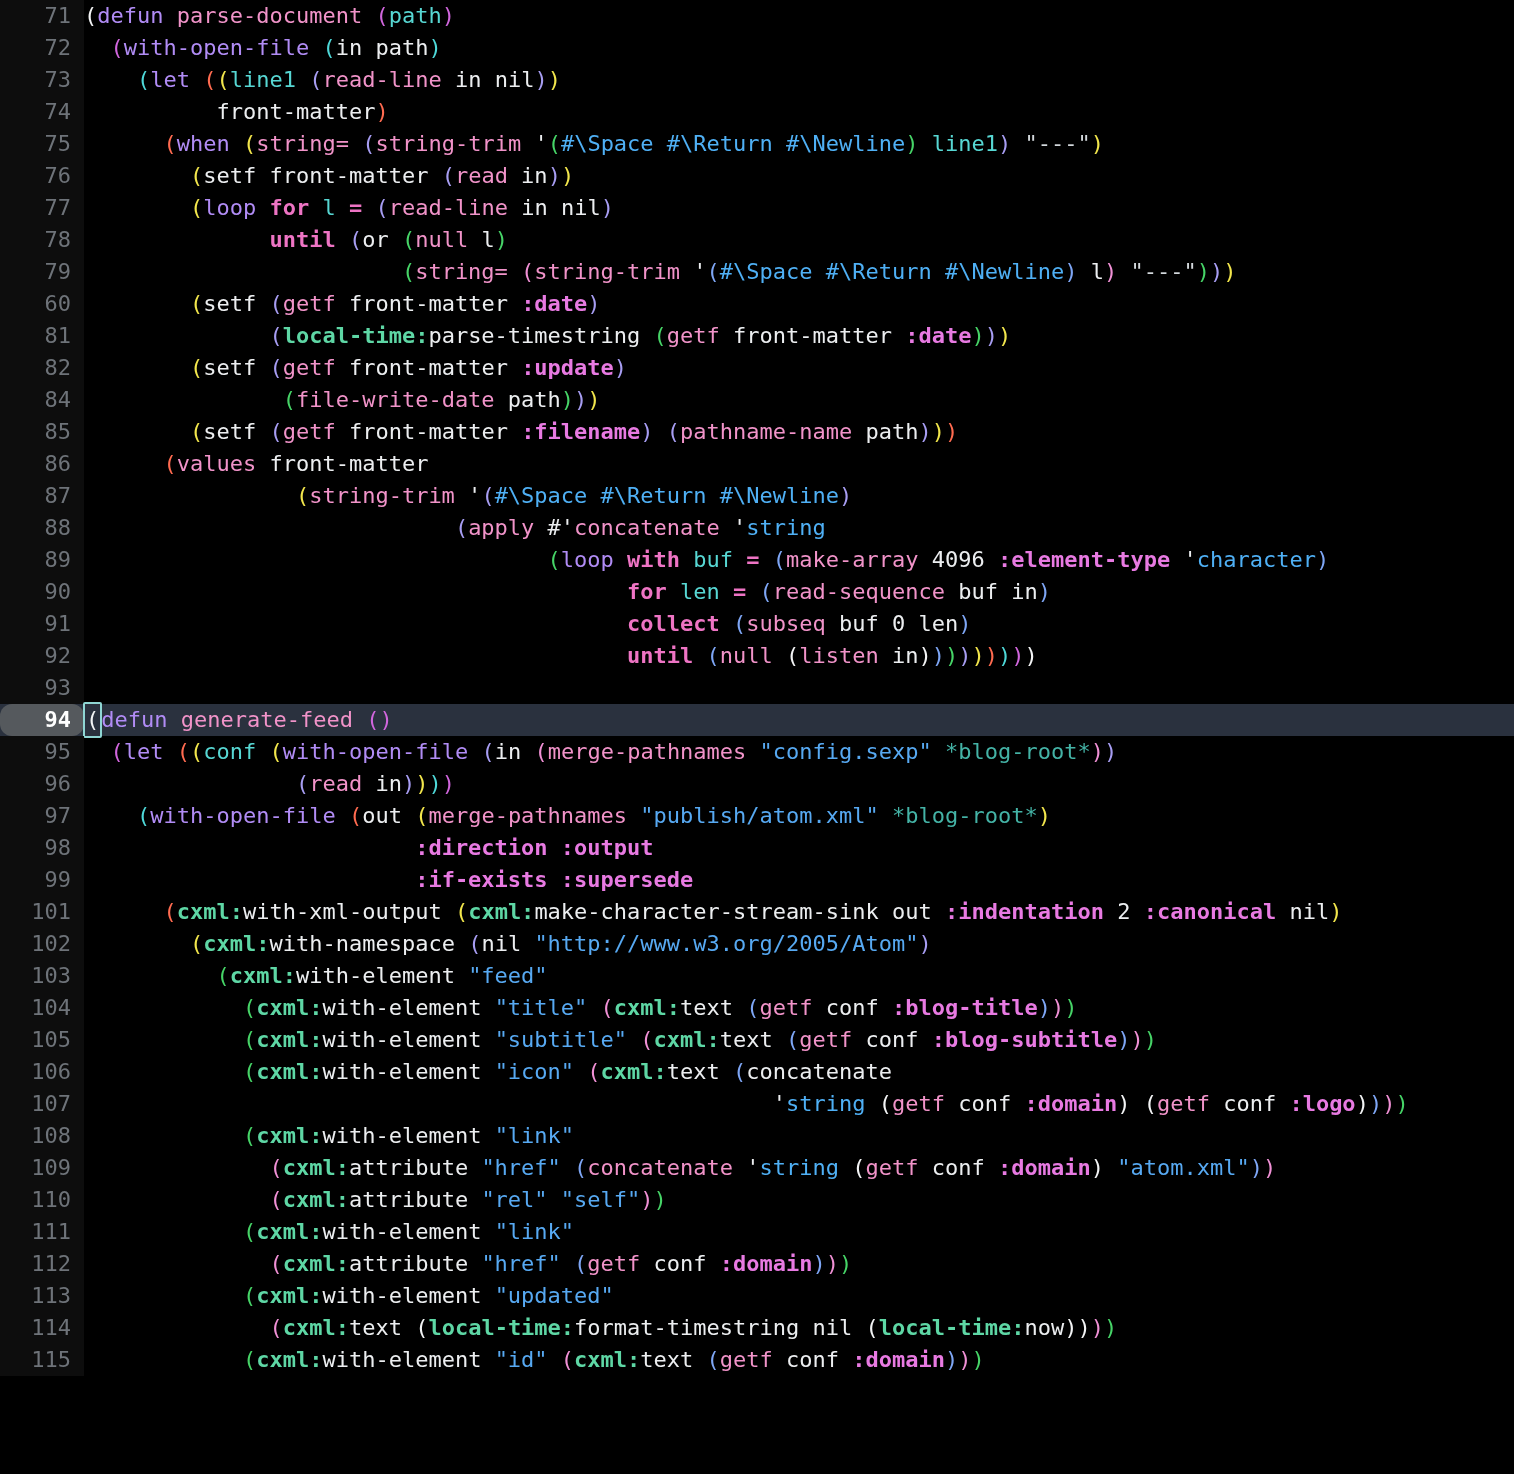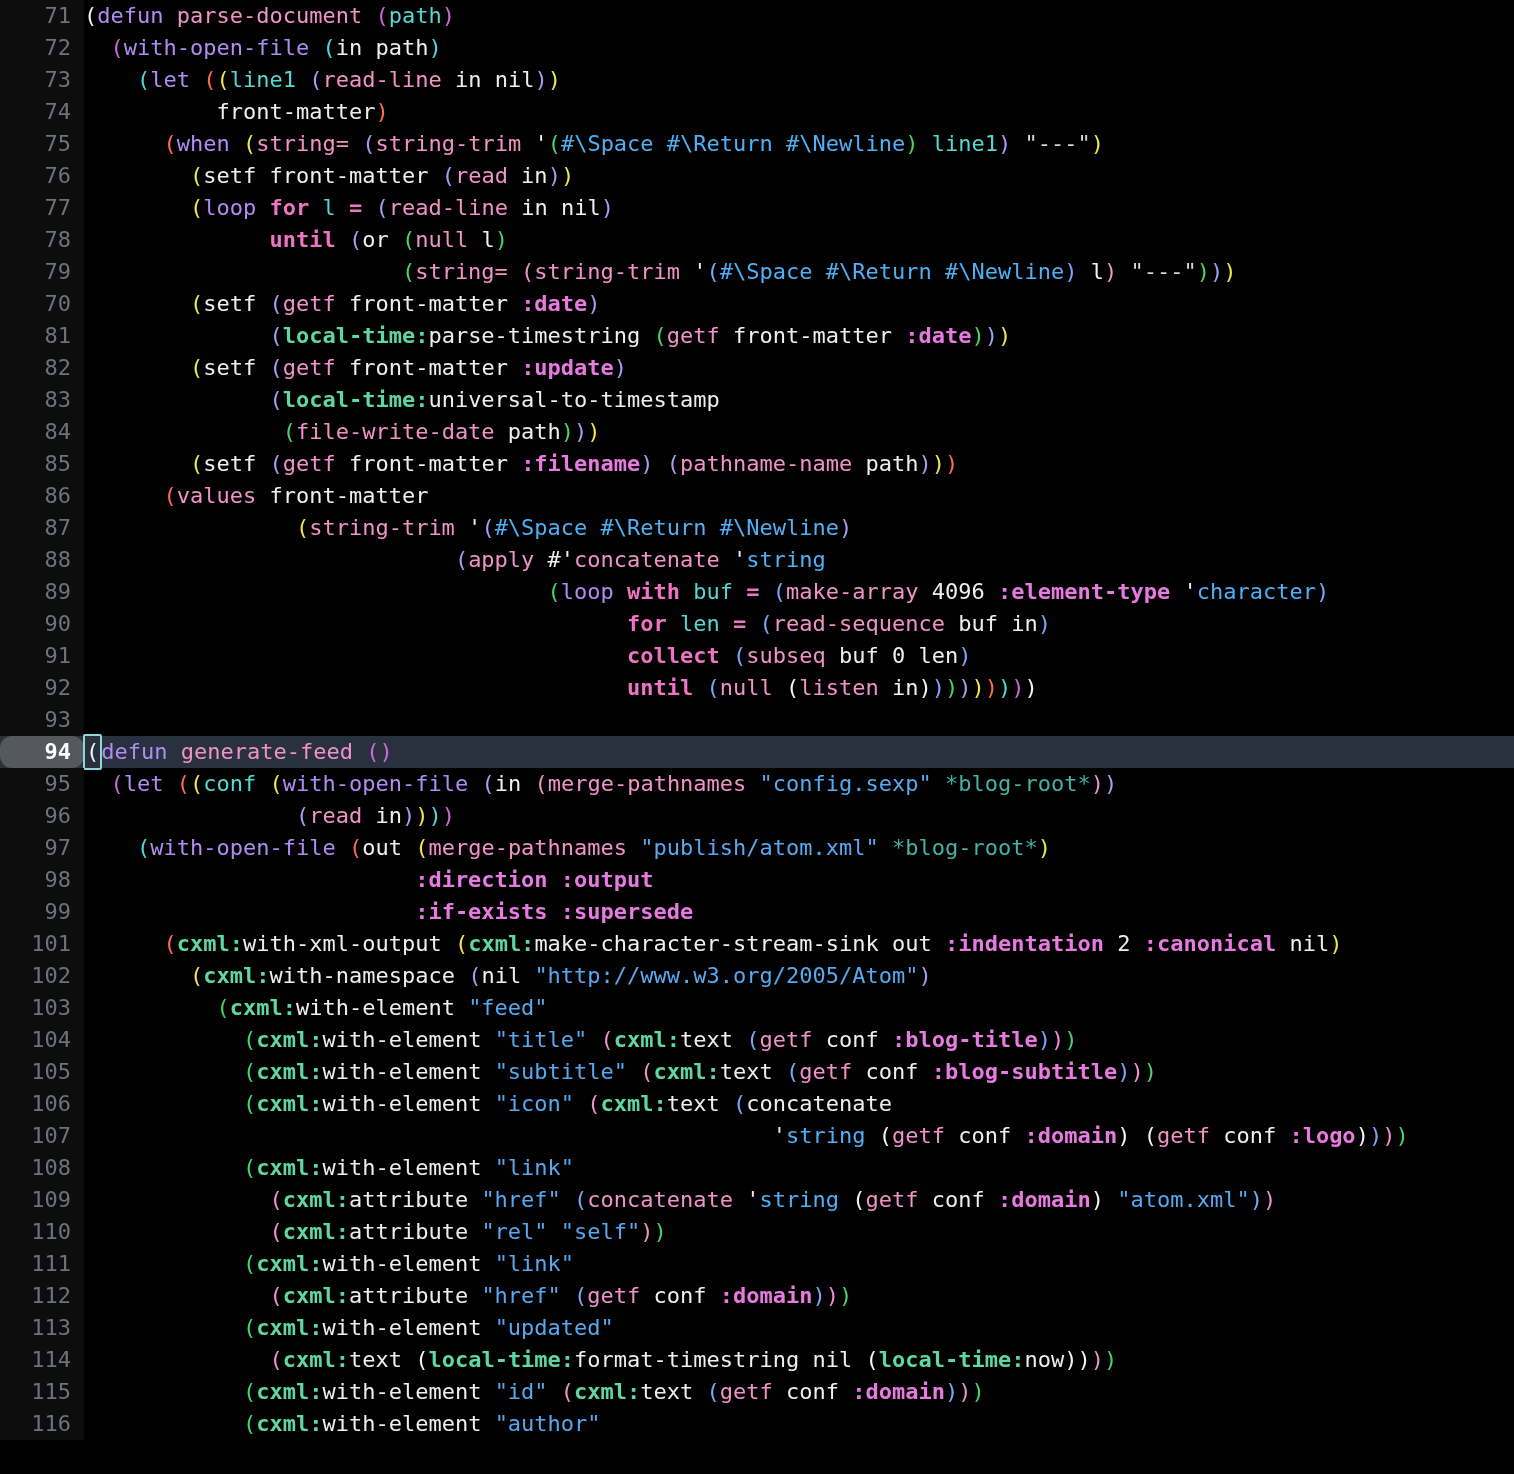--- a/index.html
+++ b/index.html
@@ -79,34 +79,30 @@
       </div>
       <div class="row">
         <span class="ln">78</span>
         <span class="code"><span class="c-w">              </span><span class="c-lk">until</span><span class="c-w"> </span><span class="c-p6">(</span><span class="c-w">or </span><span class="c-p7">(</span><span class="c-fn">null</span><span class="c-w"> l</span><span class="c-p7">)</span></span>
       </div>
       <div class="row">
         <span class="ln">79</span>
         <span class="code"><span class="c-w">                        </span><span class="c-p7">(</span><span class="c-fn">string=</span><span class="c-w"> </span><span class="c-p8">(</span><span class="c-fn">string-trim</span><span class="c-w"> '</span><span class="c-p9">(</span><span class="c-chr">#\Space #\Return #\Newline</span><span class="c-p9">)</span><span class="c-w"> l</span><span class="c-p8">)</span><span class="c-w"> </span><span class="c-gstr">"---"</span><span class="c-p7">)</span><span class="c-p6">)</span><span class="c-p5">)</span></span>
       </div>
       <div class="row">
-        <span class="ln">70</span>
+        <span class="ln">60</span>
         <span class="code"><span class="c-w">        </span><span class="c-p5">(</span><span class="c-w">setf </span><span class="c-p6">(</span><span class="c-fn">getf</span><span class="c-w"> front-matter </span><span class="c-kwm">:date</span><span class="c-p6">)</span></span>
       </div>
       <div class="row">
         <span class="ln">81</span>
         <span class="code"><span class="c-w">              </span><span class="c-p6">(</span><span class="c-pkg">local-time:</span><span class="c-w">parse-timestring </span><span class="c-p7">(</span><span class="c-fn">getf</span><span class="c-w"> front-matter </span><span class="c-kwm">:date</span><span class="c-p7">)</span><span class="c-p6">)</span><span class="c-p5">)</span></span>
       </div>
       <div class="row">
         <span class="ln">82</span>
         <span class="code"><span class="c-w">        </span><span class="c-p5">(</span><span class="c-w">setf </span><span class="c-p6">(</span><span class="c-fn">getf</span><span class="c-w"> front-matter </span><span class="c-kwm">:update</span><span class="c-p6">)</span></span>
-      </div>
-      <div class="row">
-        <span class="ln">83</span>
-        <span class="code"><span class="c-w">              </span><span class="c-p6">(</span><span class="c-pkg">local-time:</span><span class="c-w">universal-to-timestamp</span></span>
       </div>
       <div class="row">
         <span class="ln">84</span>
         <span class="code"><span class="c-w">               </span><span class="c-p7">(</span><span class="c-fn">file-write-date</span><span class="c-w"> path</span><span class="c-p7">)</span><span class="c-p6">)</span><span class="c-p5">)</span></span>
       </div>
       <div class="row">
         <span class="ln">85</span>
         <span class="code"><span class="c-w">        </span><span class="c-p5">(</span><span class="c-w">setf </span><span class="c-p6">(</span><span class="c-fn">getf</span><span class="c-w"> front-matter </span><span class="c-kwm">:filename</span><span class="c-p6">)</span><span class="c-w"> </span><span class="c-p6">(</span><span class="c-fn">pathname-name</span><span class="c-w"> path</span><span class="c-p6">)</span><span class="c-p5">)</span><span class="c-p4">)</span></span>
       </div>
       <div class="row">
@@ -217,19 +213,15 @@
         <span class="ln">113</span>
         <span class="code"><span class="c-w">            </span><span class="c-p7">(</span><span class="c-pkg">cxml:</span><span class="c-w">with-element </span><span class="c-str">"updated"</span></span>
       </div>
       <div class="row">
         <span class="ln">114</span>
         <span class="code"><span class="c-w">              </span><span class="c-p8">(</span><span class="c-pkg">cxml:</span><span class="c-w">text </span><span class="c-p1">(</span><span class="c-pkg">local-time:</span><span class="c-w">format-timestring nil </span><span class="c-p1">(</span><span class="c-pkg">local-time:</span><span class="c-w">now</span><span class="c-p1">)</span><span class="c-p1">)</span><span class="c-p8">)</span><span class="c-p7">)</span></span>
       </div>
       <div class="row">
         <span class="ln">115</span>
         <span class="code"><span class="c-w">            </span><span class="c-p7">(</span><span class="c-pkg">cxml:</span><span class="c-w">with-element </span><span class="c-str">"id"</span><span class="c-w"> </span><span class="c-p8">(</span><span class="c-pkg">cxml:</span><span class="c-w">text </span><span class="c-p9">(</span><span class="c-fn">getf</span><span class="c-w"> conf </span><span class="c-kwm">:domain</span><span class="c-p9">)</span><span class="c-p8">)</span><span class="c-p7">)</span></span>
-      </div>
-      <div class="row">
-        <span class="ln">116</span>
-        <span class="code"><span class="c-w">            </span><span class="c-p7">(</span><span class="c-pkg">cxml:</span><span class="c-w">with-element </span><span class="c-str">"author"</span></span>
       </div>
     </div>
 </div>
 
 </body></html>

